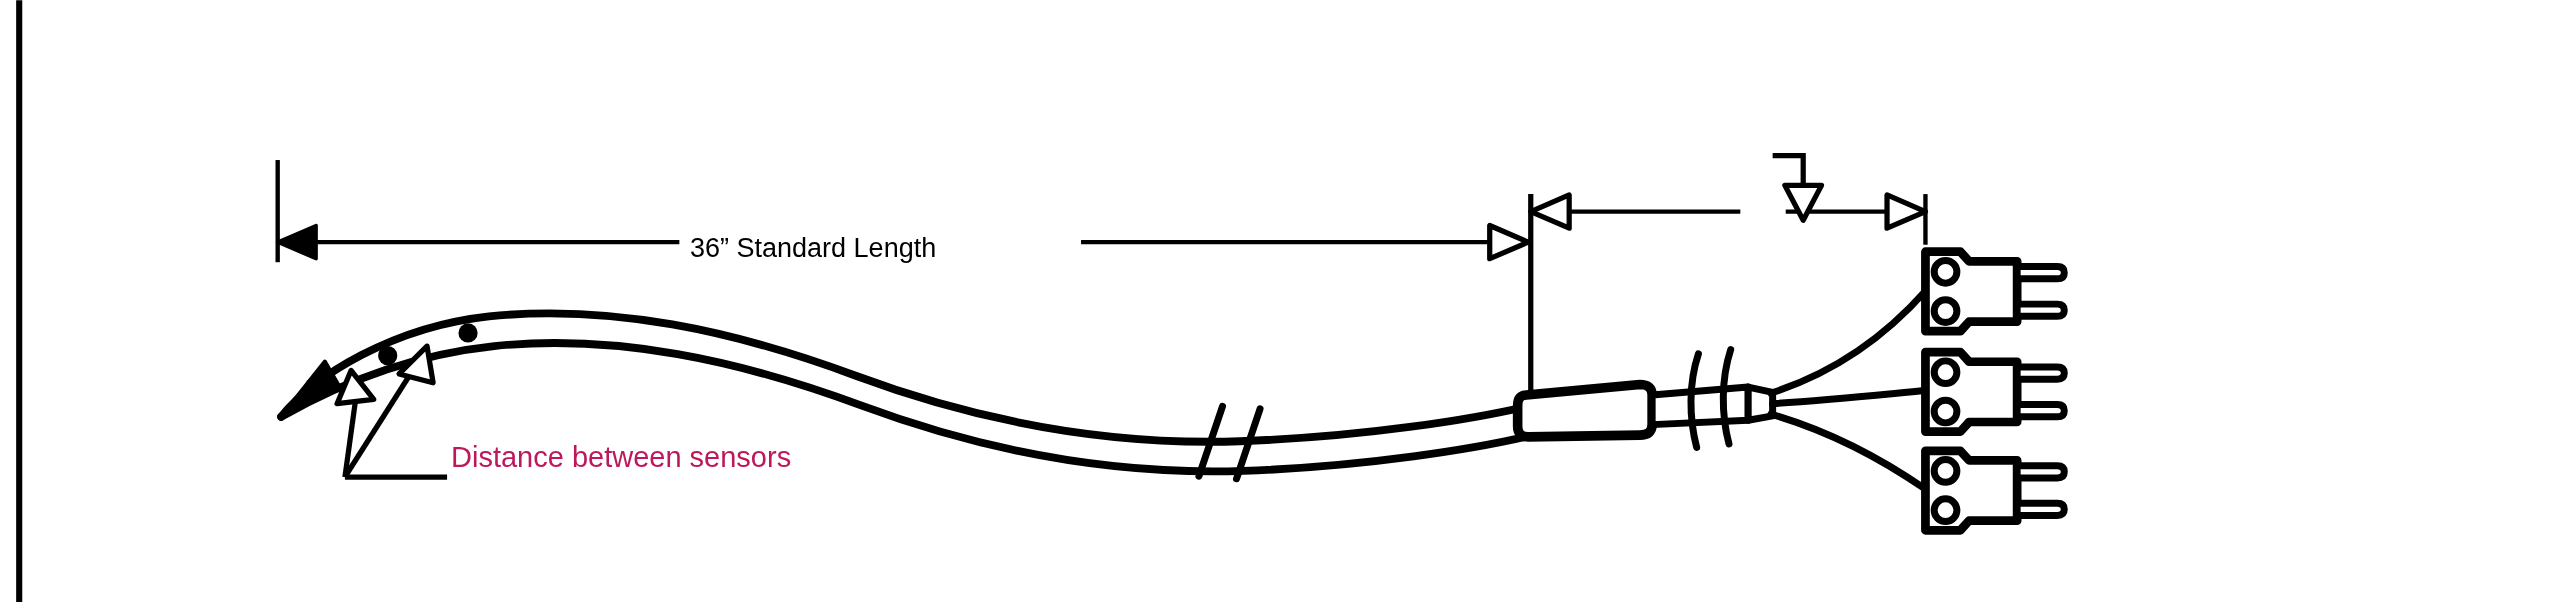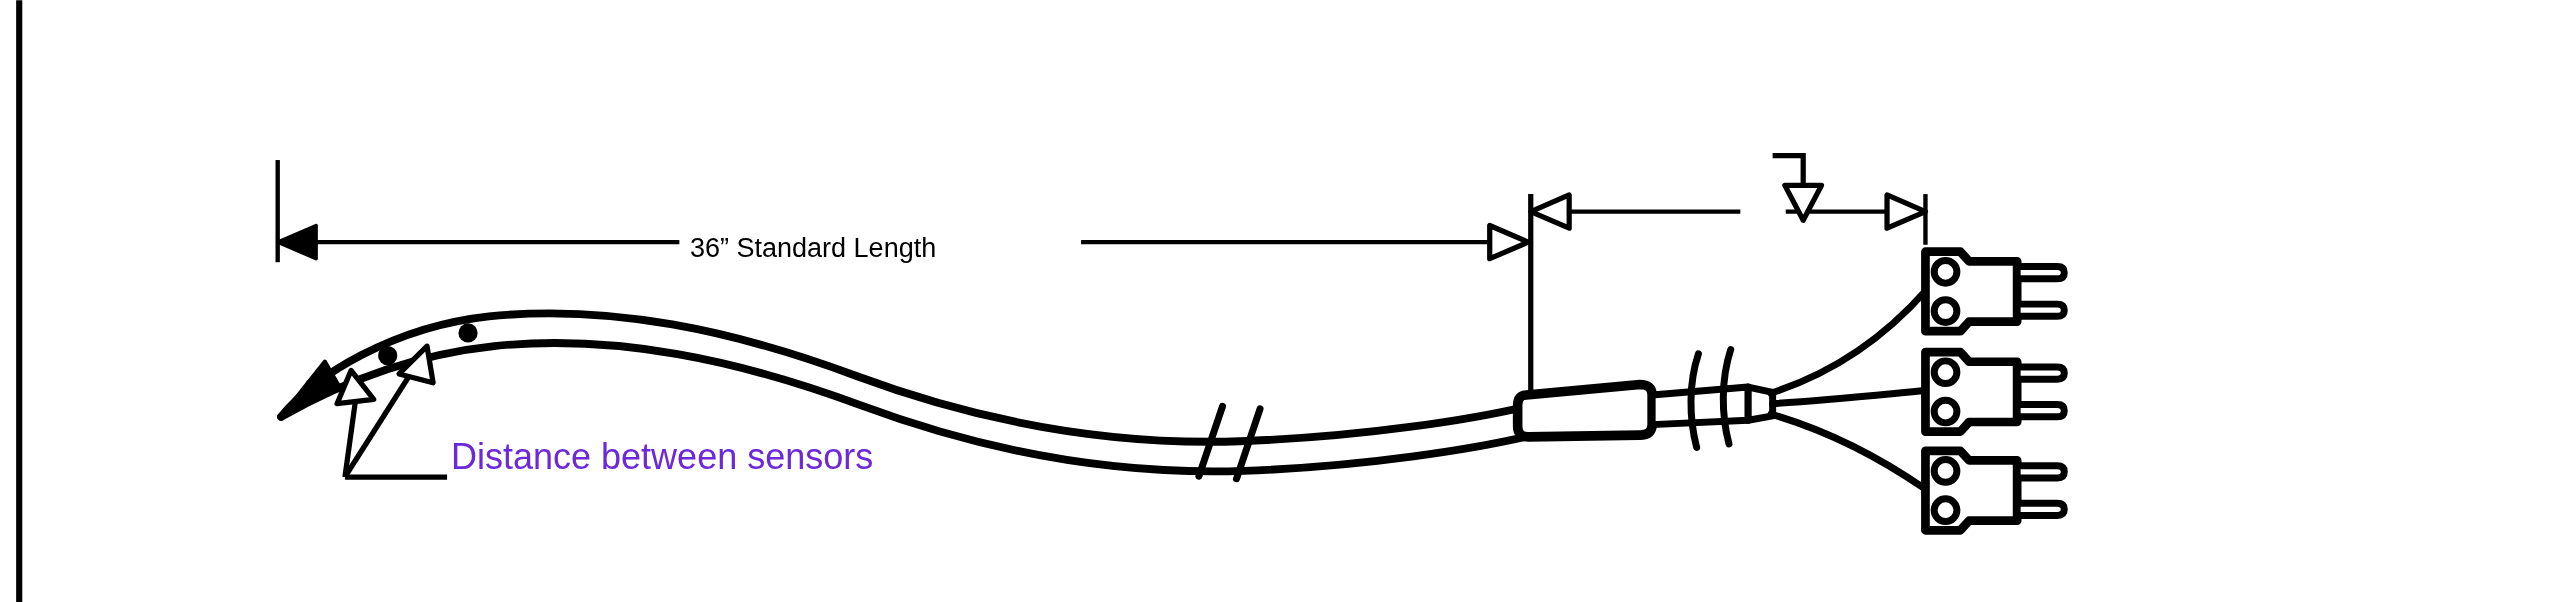--- a/index.html
+++ b/index.html
@@ -30,23 +30,23 @@
     font-family: "Liberation Sans", sans-serif;
     font-size: 27px;
     font-weight: 400;
     color: #000000;
     white-space: nowrap;
     letter-spacing: 0px;
   }
   .note-label {
     position: absolute;
     font-family: "Liberation Sans", sans-serif;
-    font-size: 36px;
+    font-size: 29px;
     font-weight: 400;
-    color: #6d28d9;
+    color: #be185d;
     white-space: nowrap;
     line-height: 36px;
   }
   #label-length { left: 690px; top: 216px; margin-top: 17px; }
   #label-extension { left: 1301px; top: 140px; }
   #label-note { left: 451px; top: 439px; }
 </style>
 </head>
 <body>
 

